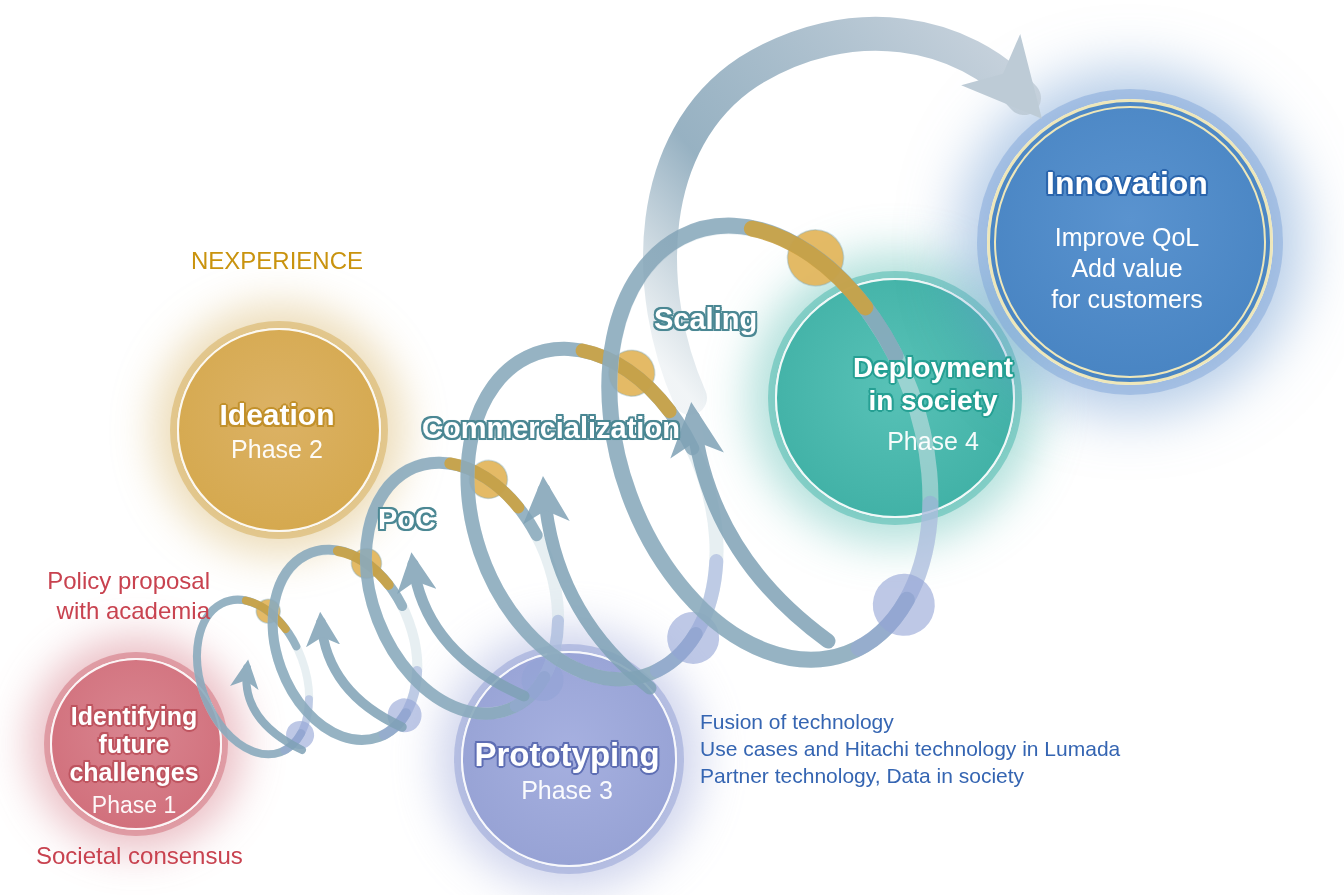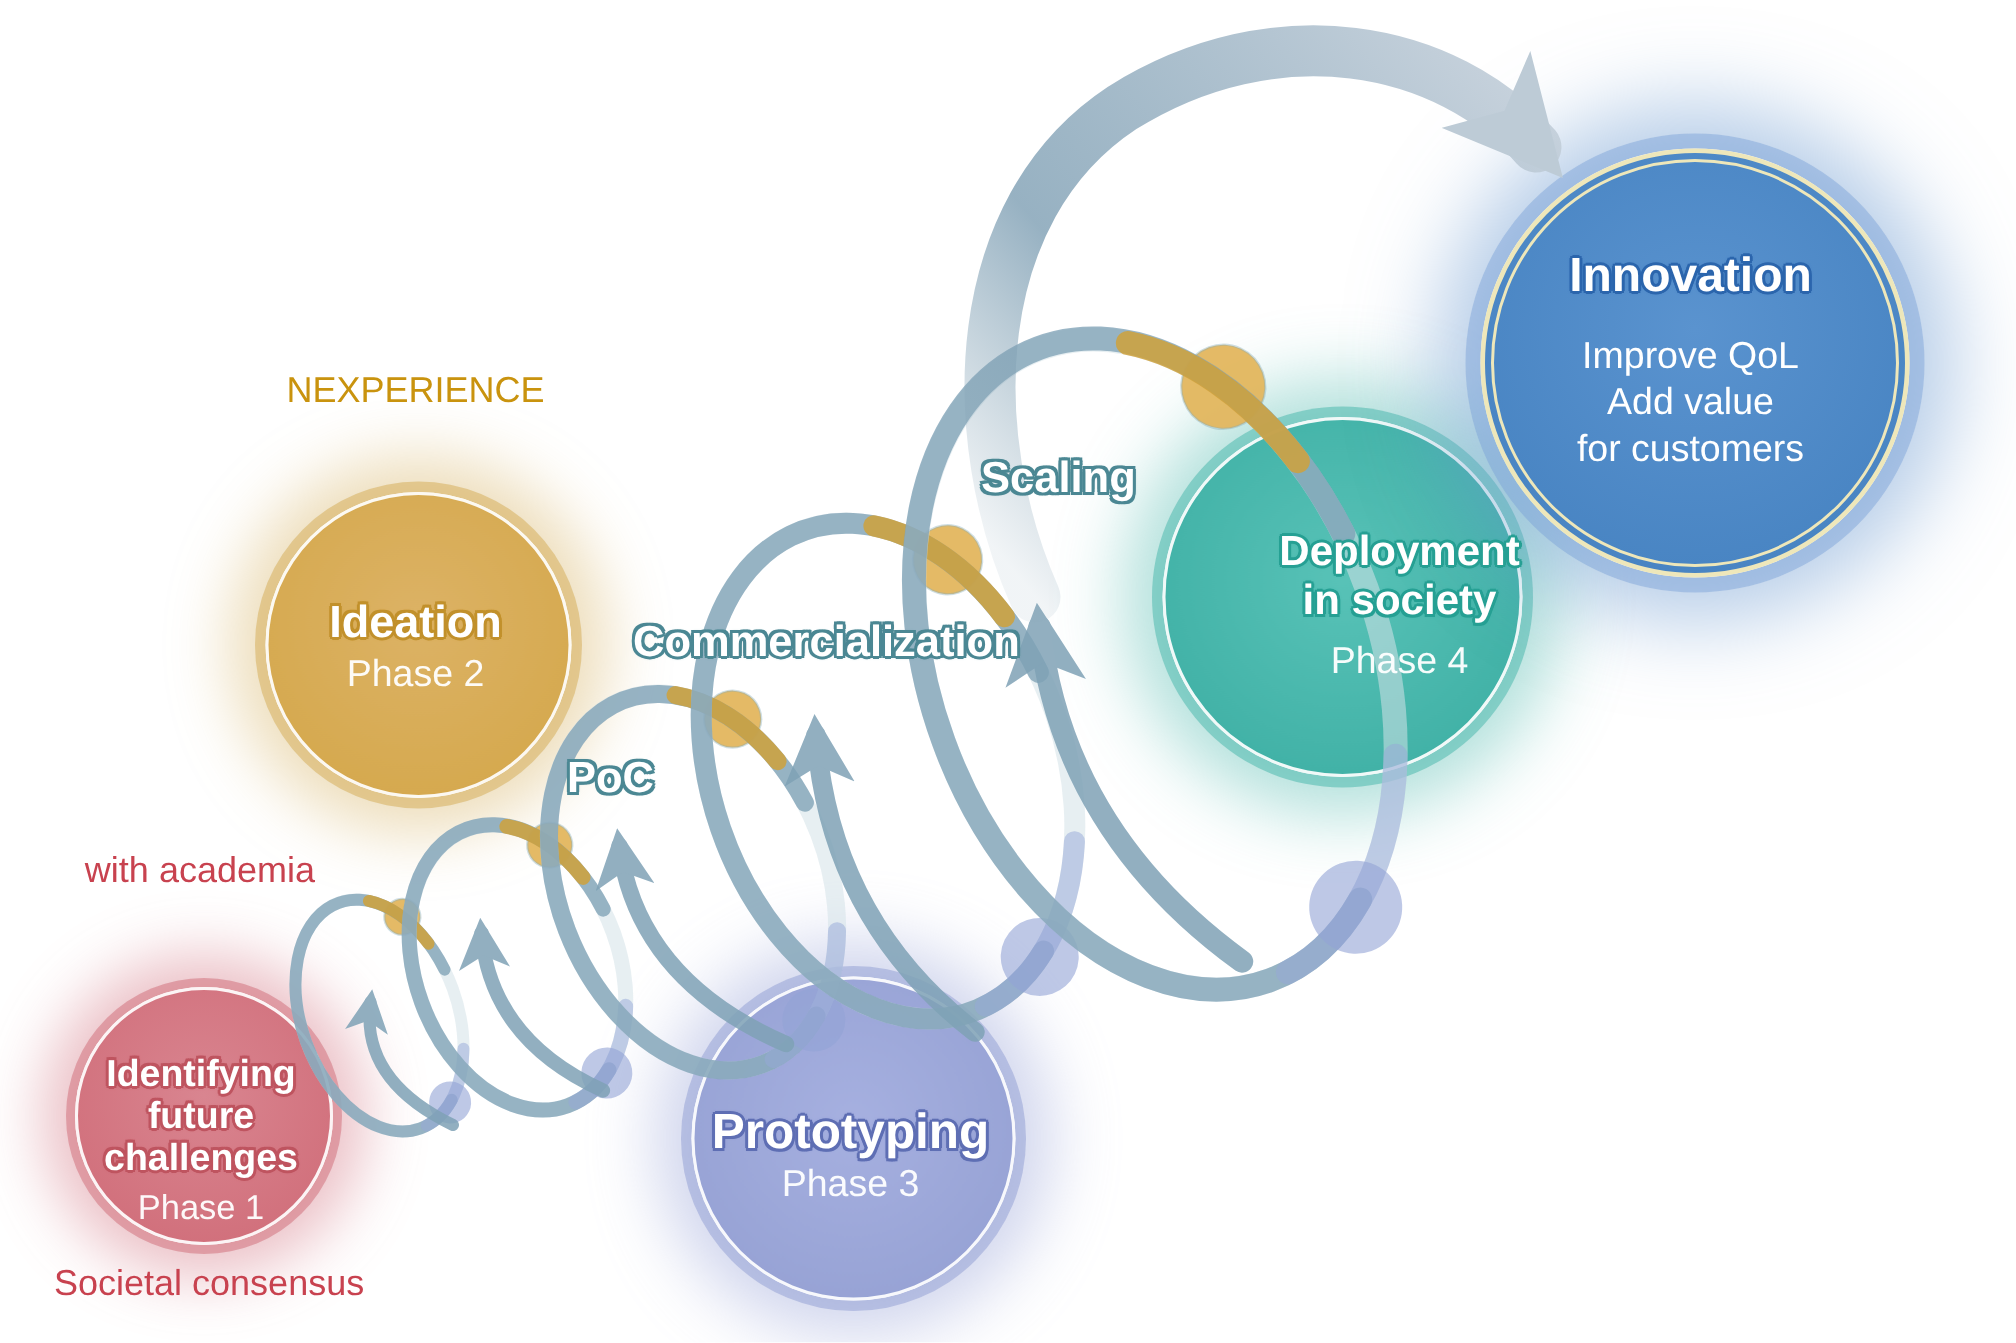--- a/index.html
+++ b/index.html
@@ -169,24 +169,30 @@
   <div class="ctext" style="left:1127px; top:240px;">
     <div class="title int ol-in">Innovation</div>
     <div class="isub">
       <span class="line">Improve QoL</span>
       <span class="line">Add value</span>
       <span class="line">for customers</span>
     </div>
   </div>
 
   <div class="annot red" style="left:28px; top:566px; width:182px; text-align:right;">
+    <span class="line">Policy proposal</span>
     <span class="line">with academia</span>
   </div>
   <div class="annot red" style="left:36px; top:841px;">Societal consensus</div>
   <div class="annot gold" style="left:117px; top:246px; width:320px; text-align:center;">
     <span class="line">NEXPERIENCE</span>
+  </div>
+  <div class="annot blue" style="left:700px; top:708px;">
+    <span class="line">Fusion of technology</span>
+    <span class="line">Use cases and Hitachi technology in Lumada</span>
+    <span class="line">Partner technology, Data in society</span>
   </div>
 
   <div class="slabel" style="left:378px; top:503px;">PoC</div>
   <div class="slabel" style="left:422px; top:412px;">Commercialization</div>
   <div class="slabel" style="left:630px; top:303px;padding-left:24px;">Scaling</div>
 
 </div>
 
 </body></html>

